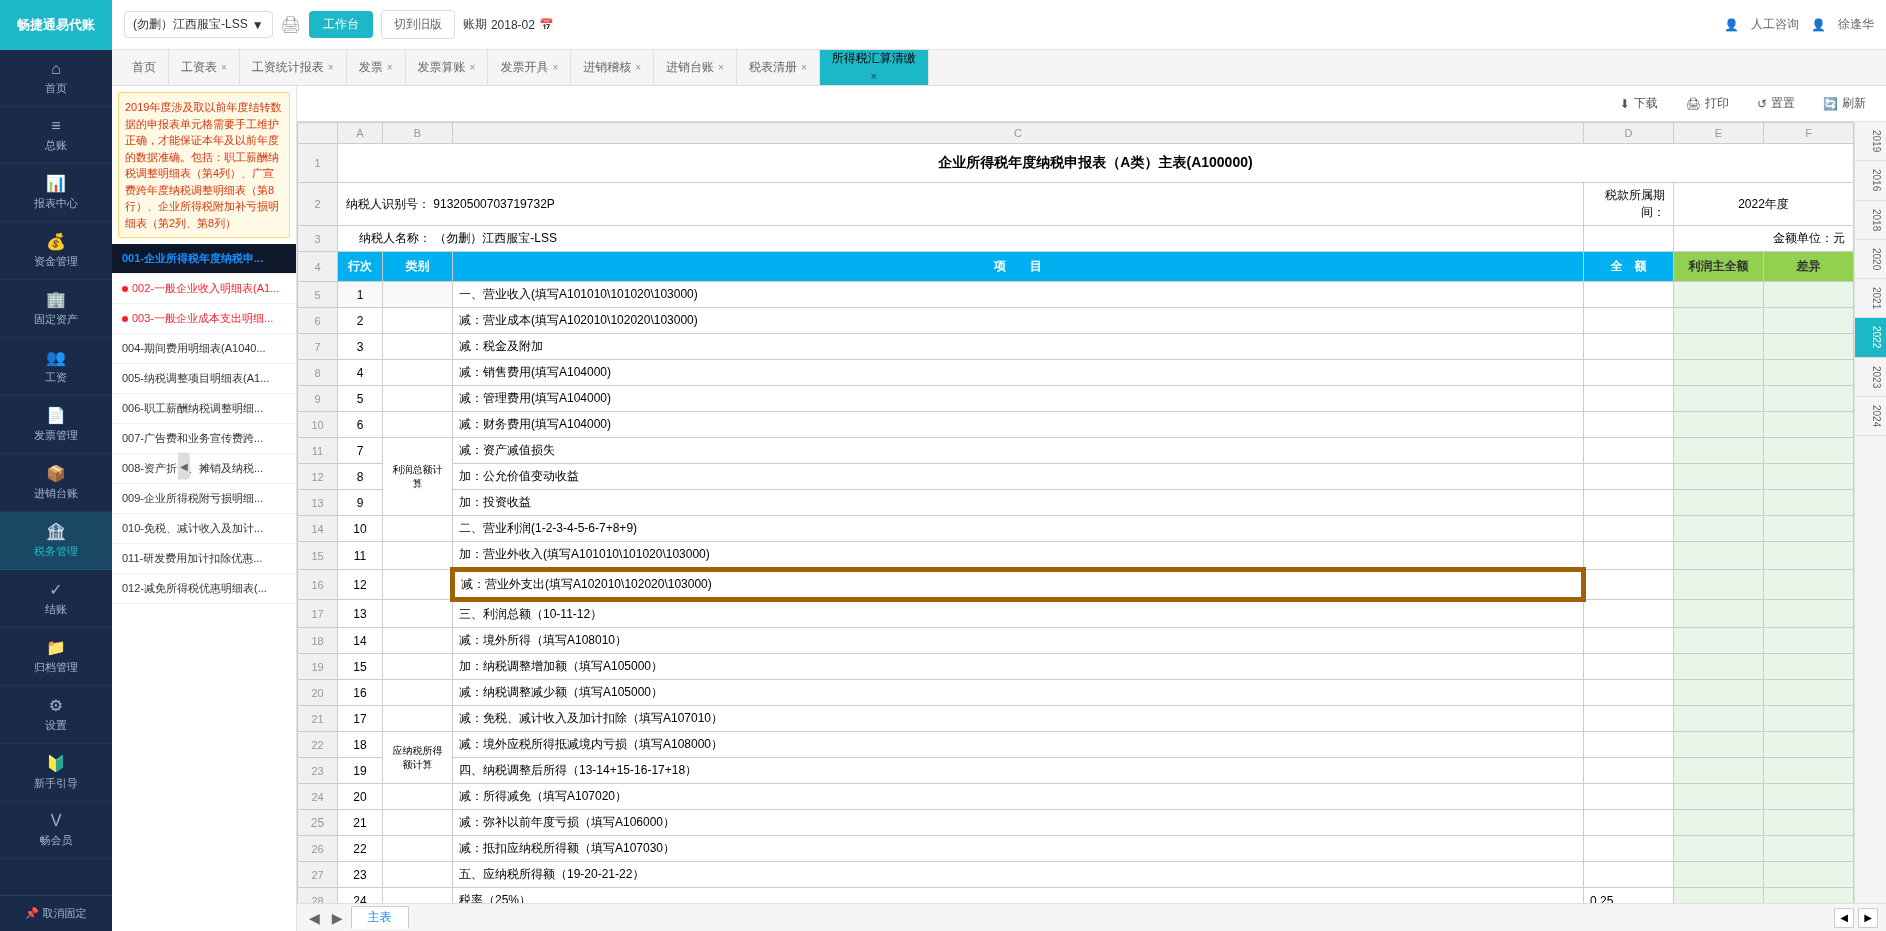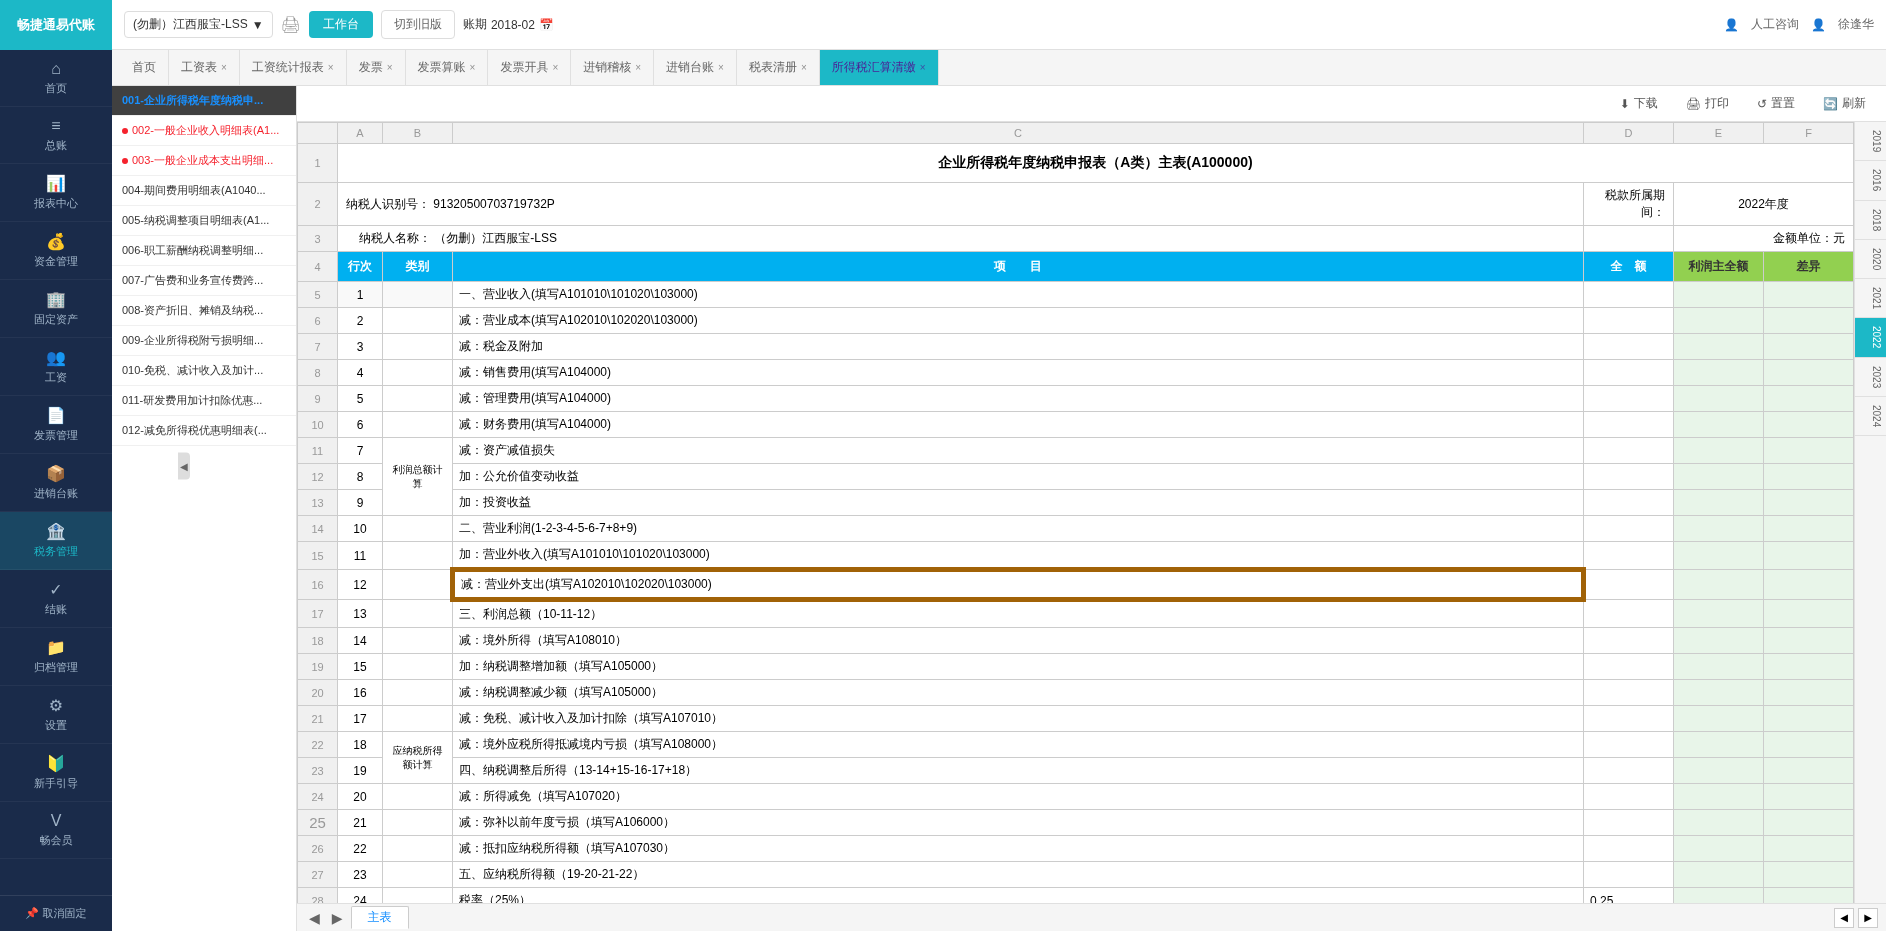--- a/index.html
+++ b/index.html
@@ -176,21 +176,21 @@
       padding: 7px 10px;
       font-size: 11px;
       cursor: pointer;
       border-bottom: 1px solid #f0f0f0;
       color: #333;
       display: flex;
       align-items: center;
       gap: 4px;
     }
     .list-item.active {
-      background: #404040;
+      background: #0f172a;
       color: #1890ff;
       font-weight: bold;
     }
     .list-item.error {
       color: #f5222d;
     }
     .list-item .dot {
       width: 6px;
       height: 6px;
       border-radius: 50%;
@@ -463,29 +463,30 @@
       <span class="close-x">×</span>
     </div>
     <div class="nav-tab">
       <span>进销台账</span>
       <span class="close-x">×</span>
     </div>
     <div class="nav-tab">
       <span>税表清册</span>
       <span class="close-x">×</span>
     </div>
-    <div class="nav-tab active" style="background:#1cb8c7; color:#4c1d95;">
+    <div class="nav-tab active" style="background:#1cb8c7; color:#000000;flex-direction:column;">
       <span>所得税汇算清缴</span>
       <span class="close-x">×</span>
     </div>
   </div>
 
   <div class="content-area">
 
     <div class="left-panel">
+      <div class="warning-msg">2019年度涉及取以前年度结转数据的申报表单元格需要手工维护正确，才能保证本年及以前年度的数据准确。包括：职工薪酬纳税调整明细表（第4列）、广宣费跨年度纳税调整明细表（第8行）、企业所得税附加补亏损明细表（第2列、第8列）</div>
 
       <div class="list-item active">
         <span>001-企业所得税年度纳税申...</span>
       </div>
       <div class="list-item error">
         <span class="dot"></span>
         <span>002-一般企业收入明细表(A1...</span>
       </div>
       <div class="list-item error">
         <span class="dot"></span>
@@ -792,21 +793,21 @@
           <tr>
             <td style="background:#f0f0f0; border:1px solid #ccc; text-align:center; color:#999; font-size:11px;">24</td>
             <td style="border:1px solid #ccc; text-align:center;">20</td>
             <td style="border:1px solid #ccc;"></td>
             <td class="item-name" style="border:1px solid #ccc; padding:4px 6px;margin-left:8px;">减：所得减免（填写A107020）</td>
             <td style="border:1px solid #ccc;"></td>
             <td style="border:1px solid #ccc; background:#e8f5e9;"></td>
             <td style="border:1px solid #ccc; background:#e8f5e9;"></td>
           </tr>
           <tr>
-            <td style="background:#f0f0f0; border:1px solid #ccc; text-align:center; color:#999; font-size:15px;">25</td>
+            <td style="background:#f0f0f0; border:1px solid #ccc; text-align:center; color:#999; font-size:12px;">25</td>
             <td style="border:1px solid #ccc; text-align:center;">21</td>
             <td style="border:1px solid #ccc;"></td>
             <td class="item-name" style="border:1px solid #ccc; padding:4px 6px;">减：弥补以前年度亏损（填写A106000）</td>
             <td style="border:1px solid #ccc;"></td>
             <td style="border:1px solid #ccc; background:#e8f5e9;"></td>
             <td style="border:1px solid #ccc; background:#e8f5e9;"></td>
           </tr>
           <tr>
             <td style="background:#f0f0f0; border:1px solid #ccc; text-align:center; color:#999; font-size:11px;">26</td>
             <td style="border:1px solid #ccc; text-align:center;">22</td>

